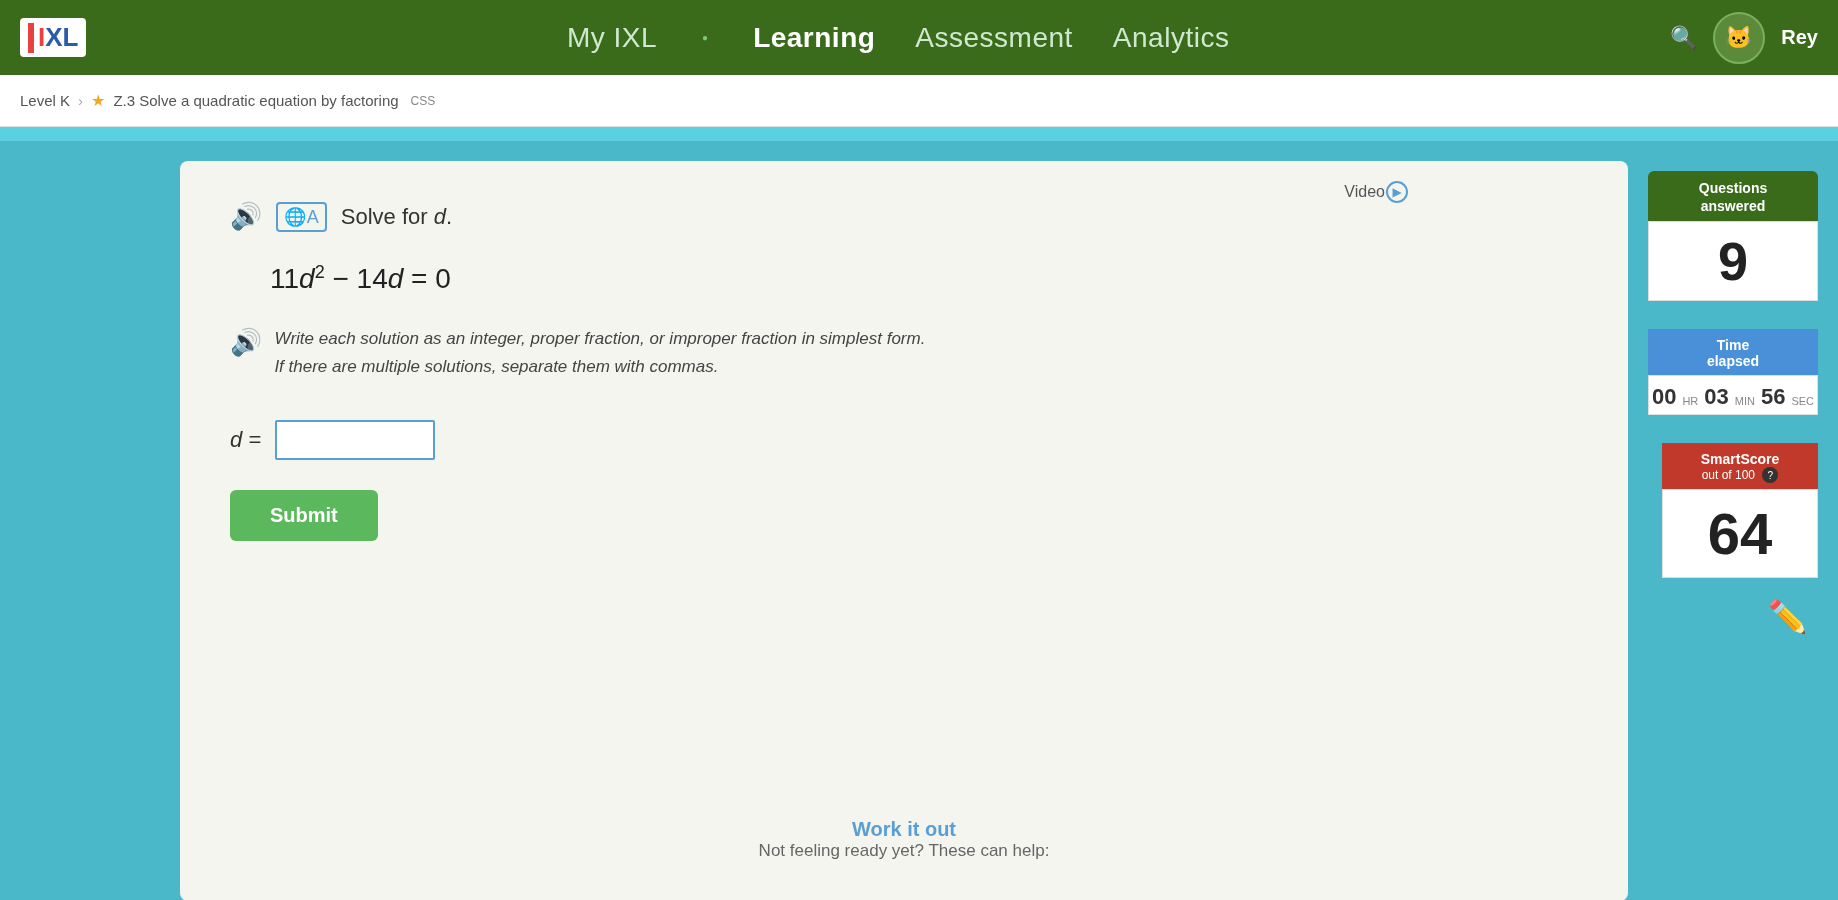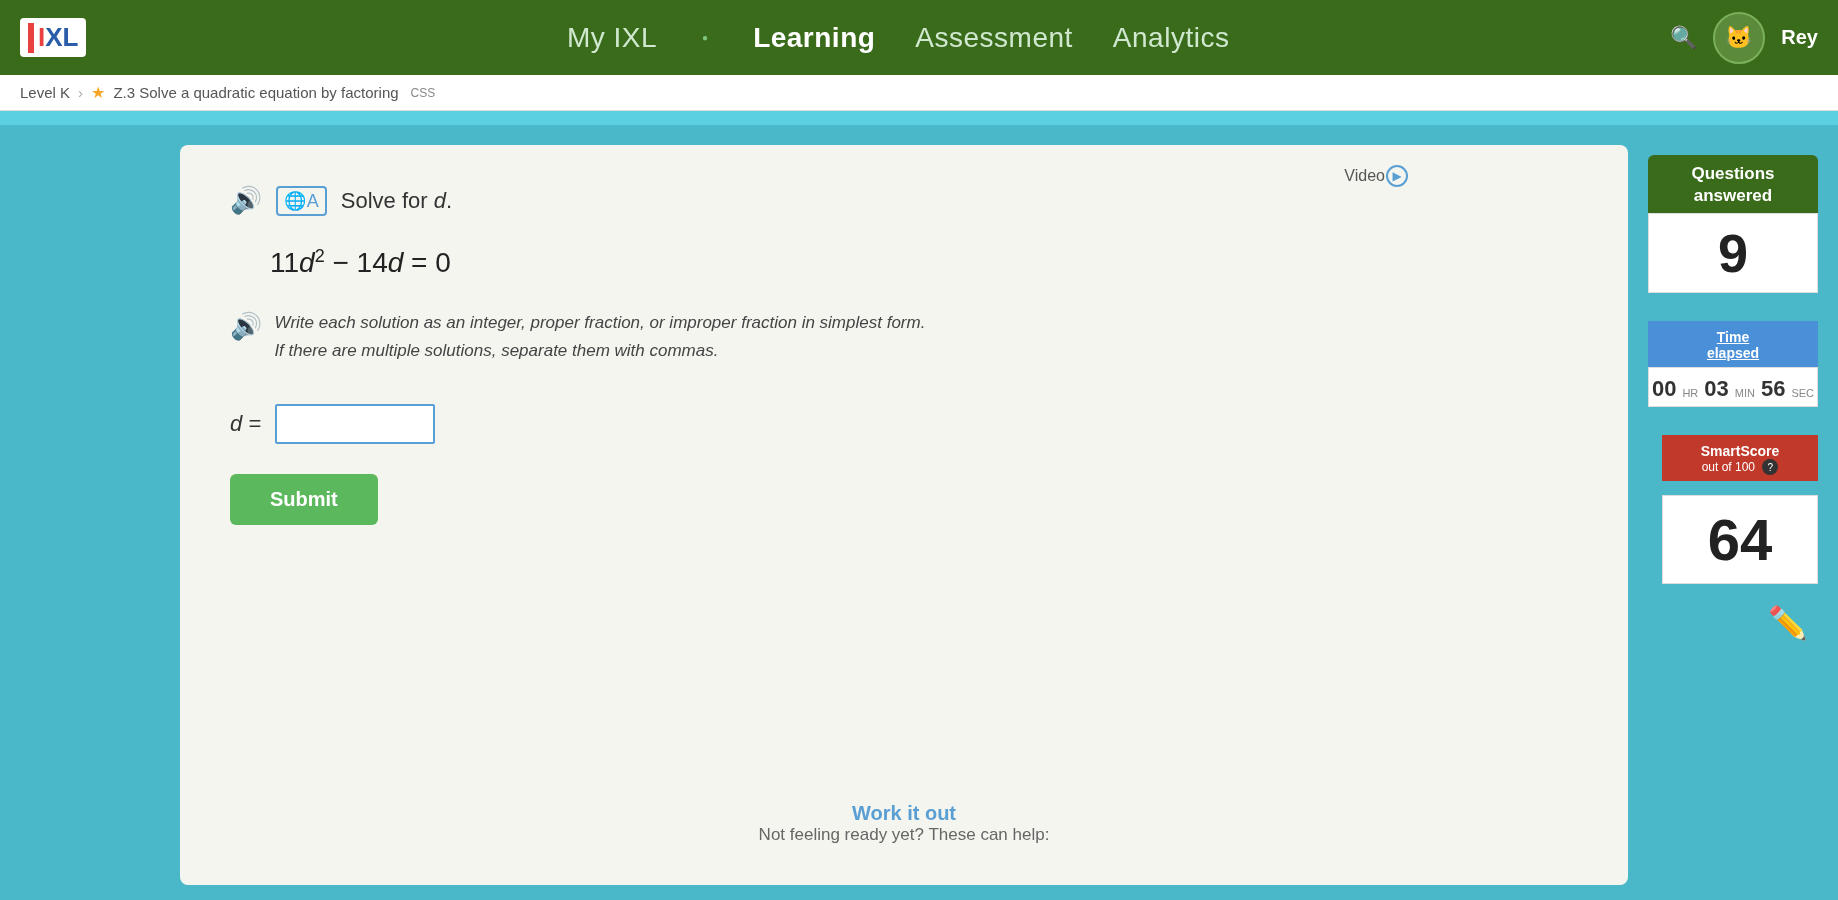--- a/index.html
+++ b/index.html
@@ -67,21 +67,21 @@
     }
     .user-name {
       color: white;
       font-size: 20px;
       font-weight: bold;
     }
 
     
     .breadcrumb-bar {
       background: white;
-      padding: 8px 20px;
+      padding: 16px 20px;
       display: flex;
       align-items: center;
       gap: 8px;
       font-size: 15px;
       color: #555;
       border-bottom: 1px solid #ddd;
     }
     .breadcrumb-level { color: #555; }
     .breadcrumb-chevron { color: #aaa; }
     .breadcrumb-star { color: #f5a623; font-size: 16px; }
@@ -207,42 +207,41 @@
     .video-label { color: #555; font-size: 16px; }
 
     .questions-box {
       background: #3a6b1a;
       color: white;
       text-align: center;
       padding: 8px 10px 6px;
       border-radius: 6px 6px 0 0;
     }
     .questions-box-label {
-      font-size: 17px;
+      font-size: 14px;
       font-weight: bold;
       line-height: 1.3;
     }
     .questions-answered-value {
       font-size: 54px;
       font-weight: bold;
       color: #222;
       background: white;
       text-align: center;
       padding: 8px 0;
       border: 1px solid #ddd;
     }
 
     .time-box {
       background: #4a90d9;
       color: white;
       text-align: center;
       padding: 8px 10px 6px;
       border-radius: 0;
       margin-top: 14px;
-      text-decoration: underline;
     }
     .time-box-label {
       font-size: 14px;
       font-weight: bold;
     }
     .time-display {
       background: white;
       color: #555;
       display: flex;
       justify-content: center;
@@ -270,21 +269,20 @@
       font-size: 12px;
     }
     .smart-score-value {
       font-size: 58px;
       font-weight: bold;
       color: #222;
       background: white;
       text-align: center;
       padding: 10px 0;
       border: 1px solid #ddd;
-      margin-top: 14px;
     }
 
     .pencil-icon {
       text-align: right;
       margin-top: 20px;
       color: #5a9fd4;
       font-size: 32px;
       cursor: pointer;
     }
 

